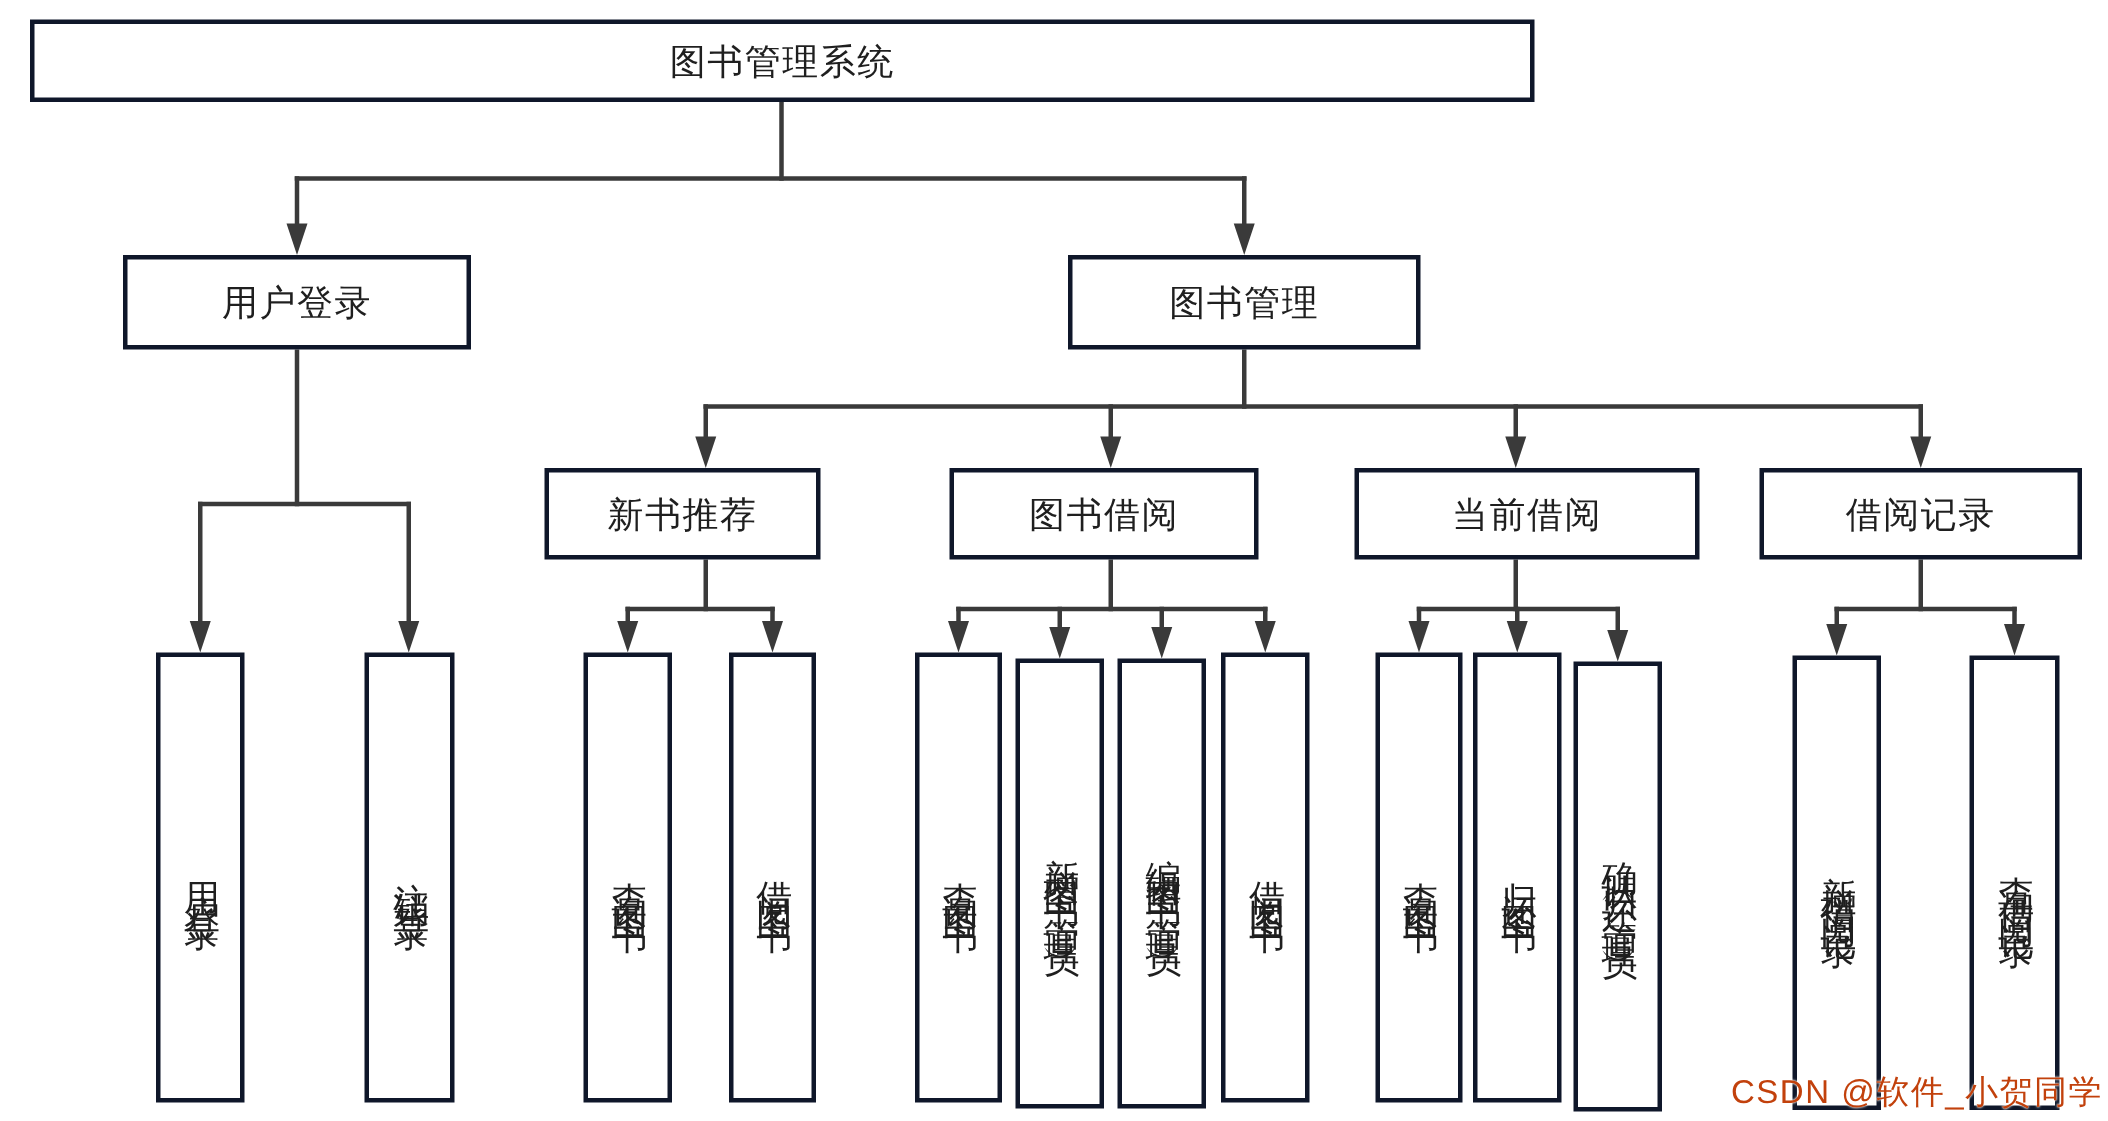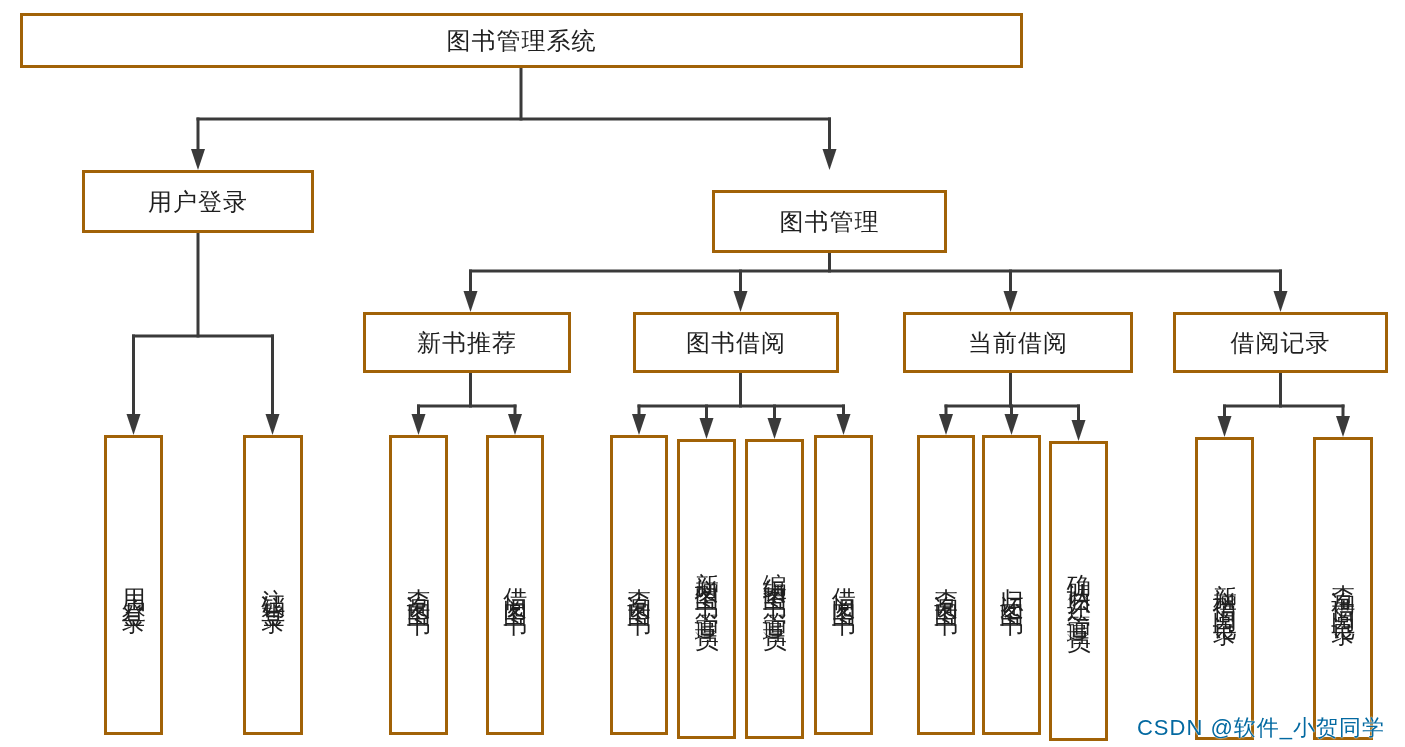--- a/index.html
+++ b/index.html
@@ -12,43 +12,43 @@
     overflow: hidden;
   }
   .wires {
     position: absolute;
     left: 0; top: 0;
     width: 1405px; height: 747px;
   }
   .box {
     position: absolute;
     background: #ffffff;
-    border: 3px solid #a16207;
+    border: 3px solid #0f172a;
     box-sizing: border-box;
     display: flex;
     align-items: center;
     justify-content: center;
     color: #1f1f1f;
   }
   .hbox { font-size: 24px; letter-spacing: 1px; white-space: nowrap; }
   .vbox span {
     writing-mode: vertical-rl;
     text-orientation: mixed;
     font-size: 24px;
     letter-spacing: 8px;
     line-height: 1.1;
     white-space: nowrap;
   }
   .watermark {
     position: absolute;
-    right: 20px;
+    right: 3px;
     bottom: 4px;
     font-size: 22px;
     letter-spacing: 1px;
-    color: #0369a1;
+    color: #c2410c;
     text-shadow: 0 0 2px #ffffff, 0 0 1px #ffffff;
     white-space: nowrap;
   }
 </style>
 </head>
 <body>
 
 <div class="stage">
 
   <svg class="wires" viewBox="0 0 1405 747" xmlns="http://www.w3.org/2000/svg">
@@ -106,25 +106,25 @@
       <polygon points="1336,416 1350,416 1343,437" fill="#3a3a3a"></polygon>
     </svg>
 
   <div class="box hbox" style="left:20px; top:13px; width:1003px; height:55px;">
     <span>图书管理系统</span>
   </div>
 
   <div class="box hbox" style="left:82px; top:170px; width:232px; height:63px;">
     <span>用户登录</span>
   </div>
-  <div class="box hbox" style="left:712px; top:170px; width:235px; height:63px;margin-top:20px;">
+  <div class="box hbox" style="left:712px; top:170px; width:235px; height:63px;">
     <span>图书管理</span>
   </div>
 
-  <div class="box hbox" style="left:363px; top:312px; width:208px; height:61px;">
+  <div class="box hbox" style="left:363px; top:312px; width:184px; height:61px;">
     <span>新书推荐</span>
   </div>
   <div class="box hbox" style="left:633px; top:312px; width:206px; height:61px;">
     <span>图书借阅</span>
   </div>
   <div class="box hbox" style="left:903px; top:312px; width:230px; height:61px;">
     <span>当前借阅</span>
   </div>
   <div class="box hbox" style="left:1173px; top:312px; width:215px; height:61px;">
     <span>借阅记录</span>

